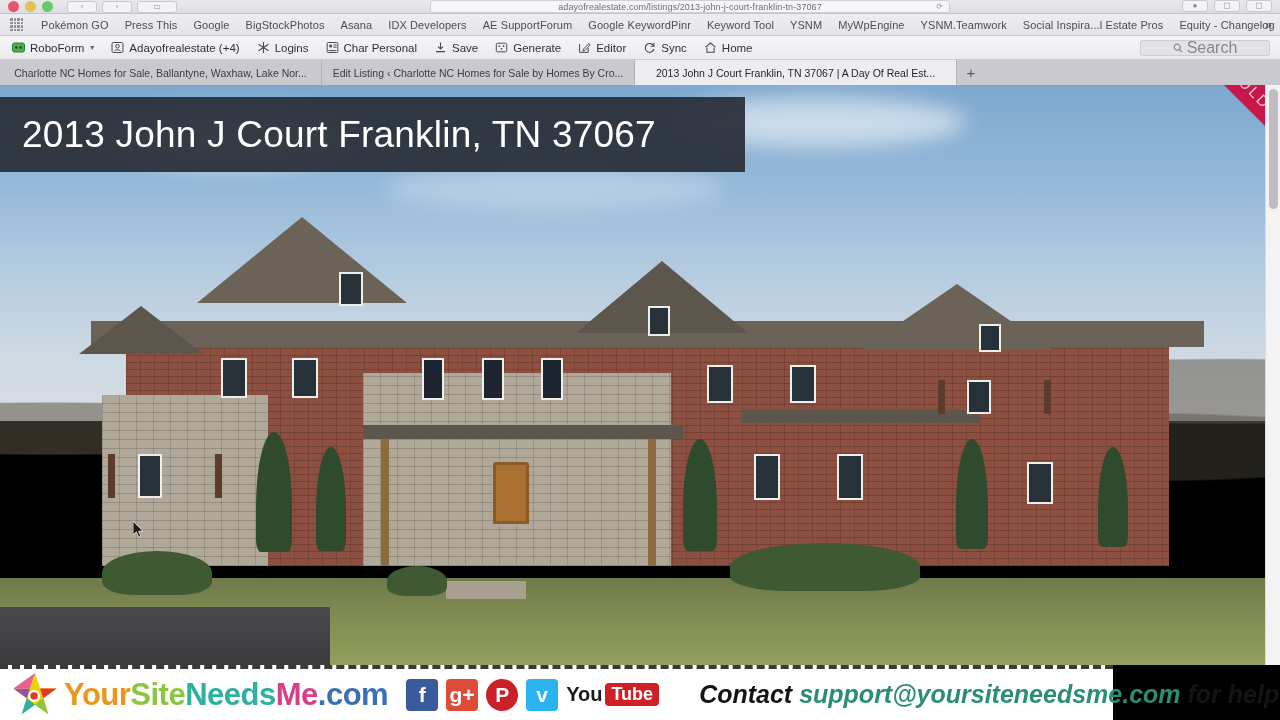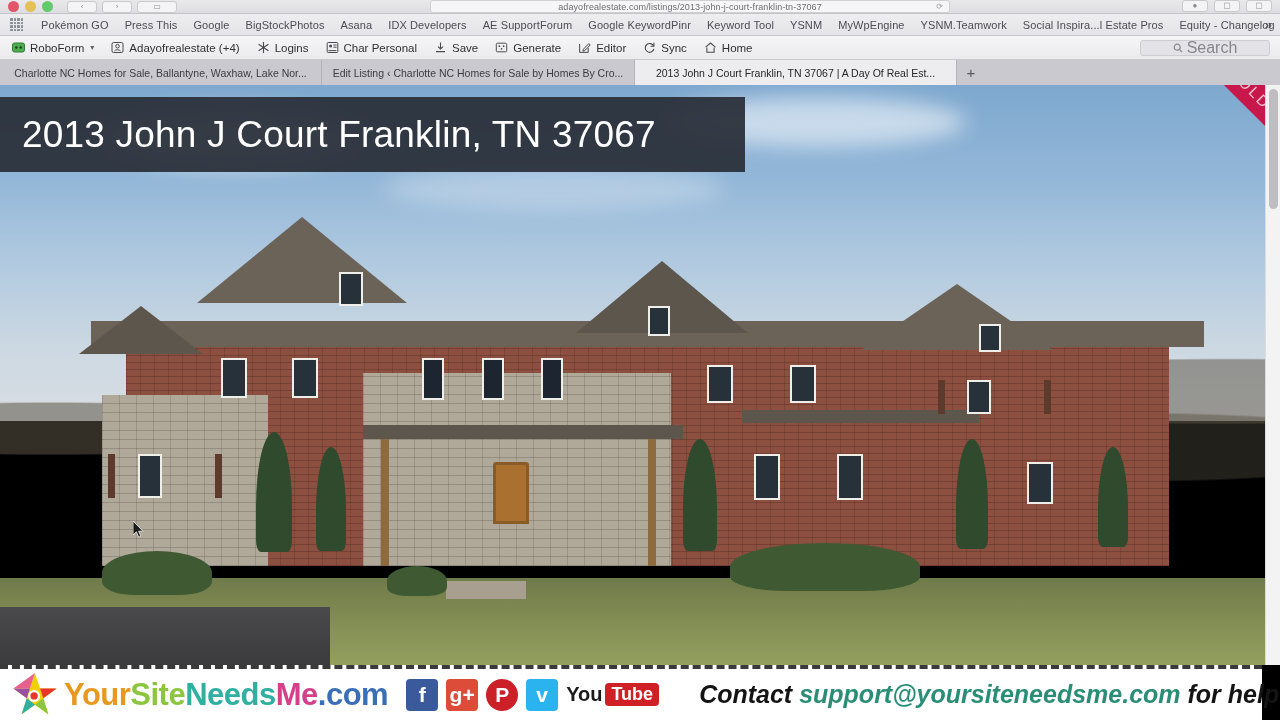--- a/index.html
+++ b/index.html
@@ -161,21 +161,21 @@
   .vscroll { position: absolute; right: 0; top: 85px; width: 15px; height: 580px;
              background: #f3f3f4; border-left: 1px solid #dcdcdf; }
   .vthumb { position: absolute; left: 3px; top: 4px; width: 9px; height: 120px;
             background: #bdbdc2; border-radius: 5px; }
 
   
   .cursor { position: absolute; left: 133px; top: 436px; width: 12px; height: 18px; }
 
   
   .footer {
-    position: absolute; left: 0; bottom: 0; width: 1262px; height: 55px;
+    position: absolute; left: 0; bottom: 0; width: 1113px; height: 55px;
     background: #ffffff; display: flex; align-items: center;
     border-top: 4px dashed #3a3a3a;
   }
   .fstar { width: 46px; height: 46px; margin-left: 12px; flex: none; position: relative; }
   .brandtxt { font-size: 31px; font-weight: bold; margin-left: 6px; white-space: nowrap; letter-spacing: -.5px; }
   .brandtxt span { display: inline; }
   .socials { display: flex; align-items: center; gap: 8px; margin-left: 18px; }
   .sq { width: 32px; height: 32px; border-radius: 4px; display: flex;
         align-items: center; justify-content: center; color: #fff;
         font-weight: bold; font-size: 21px; flex: none; }

